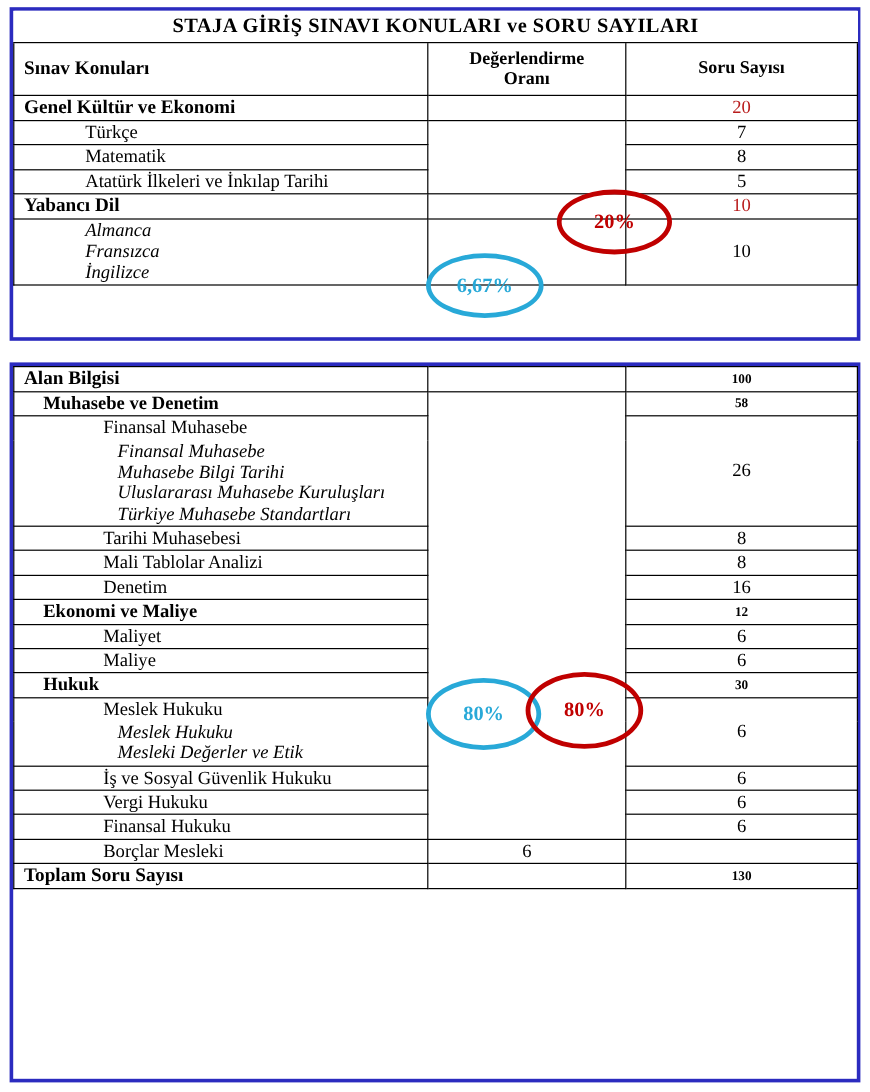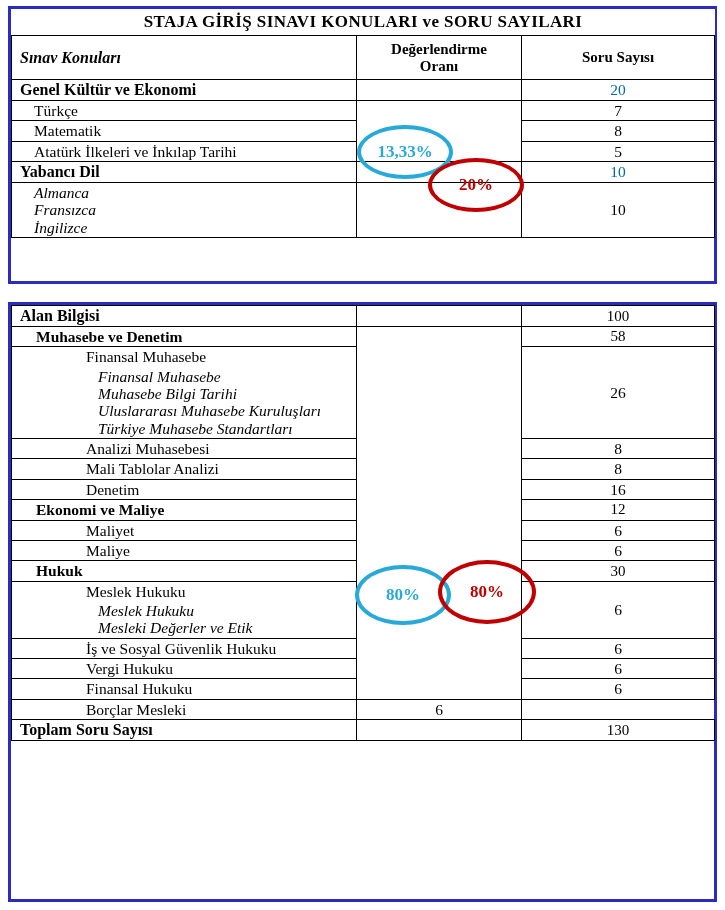--- a/index.html
+++ b/index.html
@@ -72,48 +72,47 @@
     font-weight: bold;
     font-size: 15px;
     line-height: 1.1;
     padding: 5px 2px;
   }
   .hdr-left {
     text-align: left;
     font-weight: bold;
     font-size: 16px;
     padding-left: 8px;
-    font-style: italic;
   }
   .sec-main {
     font-weight: bold;
     font-size: 16px;
     padding-left: 8px;
   }
   .sec-sub {
     font-weight: bold;
     font-size: 15.5px;
     padding-left: 24px;
   }
-  .lvl1 { padding-left: 22px; }
+  .lvl1 { padding-left: 59px; }
   .lvl2 { padding-left: 74px; }
   .lvl3 { padding-left: 86px; font-style: italic; }
   .ital { font-style: italic; }
   .num {
     text-align: center;
     font-size: 15.5px;
   }
   .num-b {
     text-align: center;
-    font-weight: normal;
-    font-size: 15px;
+    font-weight: bold;
+    font-size: 11px;
   }
   .num-red {
     text-align: center;
-    color: #0369a1;
+    color: #b91c1c;
     font-size: 15.5px;
   }
   .blank { border: 1px solid #000; }
   .no-top { border-top: none; }
   .no-bottom { border-bottom: none; }
 
   
   .stack {
     display: block;
   }
@@ -227,21 +226,21 @@
         </tr>
         <tr>
           <td class="lvl3 no-top">
             <span class="stack">Finansal Muhasebe</span>
             <span class="stack">Muhasebe Bilgi Tarihi</span>
             <span class="stack">Uluslararası Muhasebe Kuruluşları</span>
             <span class="stack">Türkiye Muhasebe Standartları</span>
           </td>
         </tr>
         <tr>
-          <td class="lvl2">Analizi Muhasebesi</td>
+          <td class="lvl2">Tarihi Muhasebesi</td>
           <td class="num">8</td>
         </tr>
         <tr>
           <td class="lvl2">Mali Tablolar Analizi</td>
           <td class="num">8</td>
         </tr>
         <tr>
           <td class="lvl2">Denetim</td>
           <td class="num">16</td>
         </tr>
@@ -292,22 +291,22 @@
 
         <tr>
           <td class="sec-main">Toplam Soru Sayısı</td>
           <td class="blank"></td>
           <td class="num-b">130</td>
         </tr>
       </tbody>
     </table>
   </div>
 
-  <div class="ellipse ell-blue" style="left:357px; top:125px; width:88px; height:46px; font-size:17px;">13,33%</div>
-
-  <div class="ellipse ell-red" style="left:428px; top:158px; width:88px; height:46px; font-size:17px;">20%</div>
-
+
+  <div class="ellipse ell-red" style="left:464px; top:158px; width:88px; height:46px; font-size:17px;">20%</div>
+
+  <div class="ellipse ell-blue" style="left:355px; top:211px; width:90px; height:46px; font-size:17px;">6,67%</div>
 
   <div class="ellipse ell-blue" style="left:355px; top:565px; width:88px; height:52px; font-size:17px;">80%</div>
 
   <div class="ellipse ell-red" style="left:438px; top:560px; width:90px; height:56px; font-size:17px;">80%</div>
 
 </div>
 
 </body></html>

